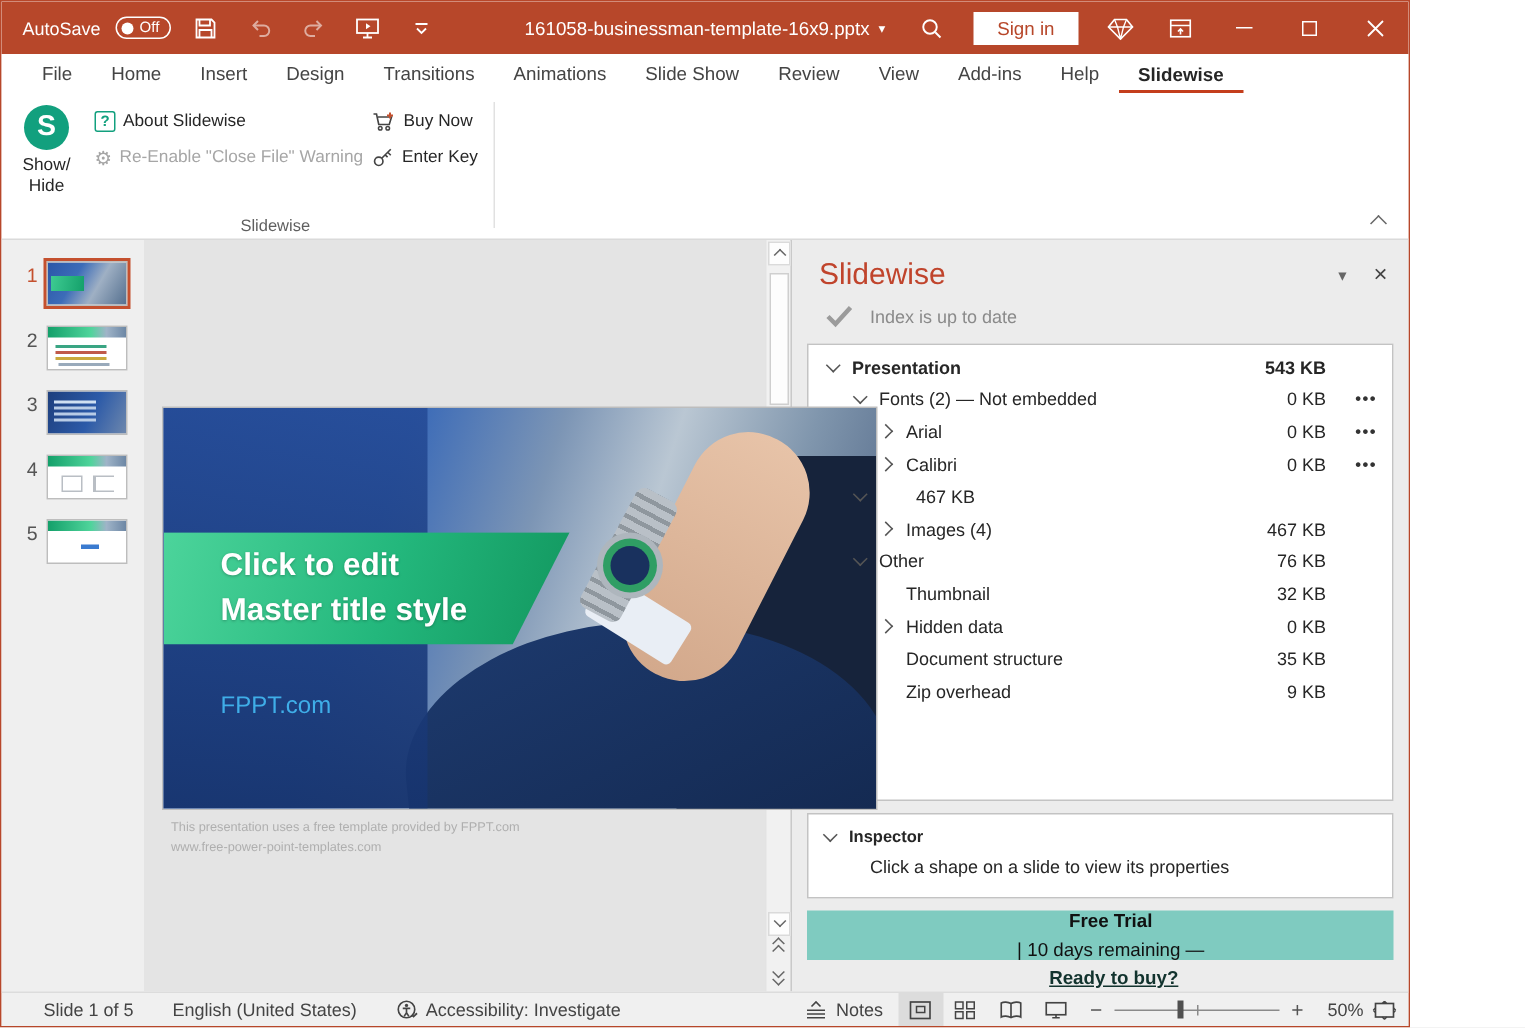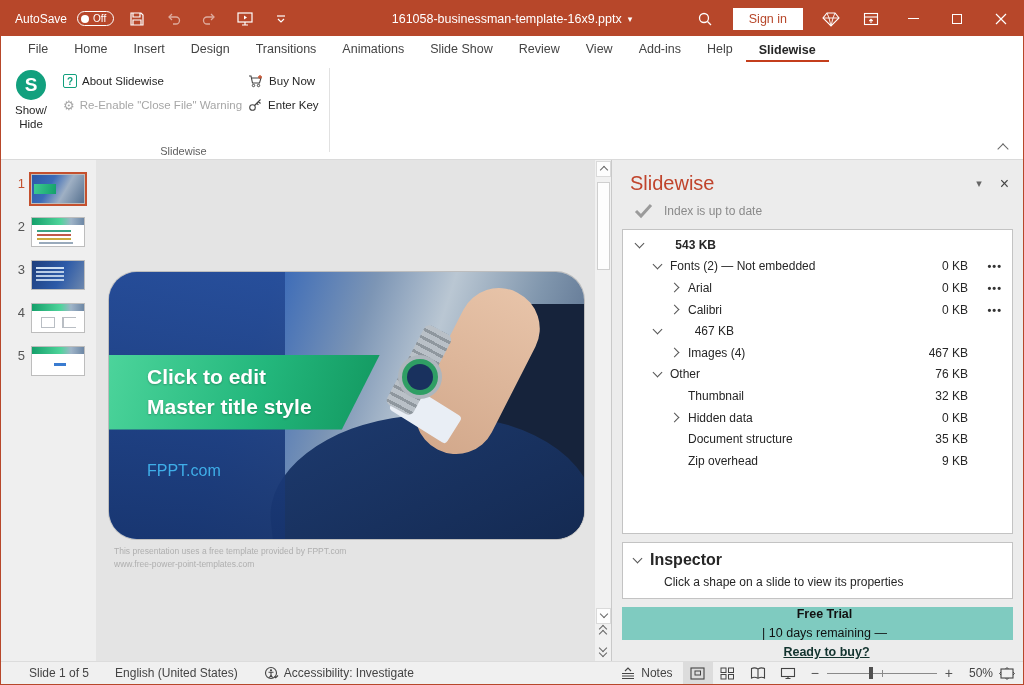--- a/index.html
+++ b/index.html
@@ -1,18 +1,18 @@
 <!DOCTYPE html>
 <html><head>
 <meta charset="utf-8">
 <style>
   * { box-sizing: border-box; margin: 0; padding: 0; }
   html,body { width:1024px; height:685px; }
   body { font-family:"Liberation Sans", sans-serif; font-size:12px; color:#262626; background:#fff; }
-  .window { width:1024px; height:685px; border:1px solid #B7472A; display:flex; flex-direction:column; overflow:hidden; background:#fff; }
+  .window { width:940px; height:685px; border:1px solid #B7472A; display:flex; flex-direction:column; overflow:hidden; background:#fff; }
 
   
   .titlebar { height:35px; background:#B7472A; display:flex; align-items:center; color:#fff; flex:0 0 35px; position:relative; }
   .qat { display:flex; align-items:center; gap:10px; padding-left:14px; }
   .autosave-label { font-size:12px; }
   .autosave-toggle { display:flex; align-items:center; gap:4px; border:1px solid #fff; border-radius:9px; padding:1px 7px 1px 3px; font-size:10px; cursor:default; }
   .autosave-knob { width:8px; height:8px; border-radius:50%; background:#fff; display:inline-block; }
   .tb-icon { width:26px; height:24px; display:flex; align-items:center; justify-content:center; }
   .tb-icon svg { display:block; }
   .dim { opacity:.55; }
@@ -65,21 +65,21 @@
   .tv1::after { content:""; position:absolute; left:2px; top:9px; width:22px; height:10px; background:linear-gradient(100deg,#3ecb92,#14a06a); }
   .tv2::before,.tv4::before,.tv5::before { content:""; position:absolute; left:0; top:0; width:100%; height:7px; background:linear-gradient(90deg,#14a06a 0%,#4fd49b 55%,#9fb4c8 75%,#6d87a5 100%); }
   .tv2::after { content:""; position:absolute; left:5px; top:12px; width:34px; height:2px; background:#3aa583; box-shadow:0 4px 0 #c05a4a, 0 8px 0 #caa93c, 2px 12px 0 #9ab; }
   .tv3 { background:linear-gradient(115deg,#1e3f7d 0%,#2c5aa8 55%,#6d87ad 100%); }
   .tv3::after { content:""; position:absolute; left:4px; top:6px; width:28px; height:2px; background:#cfe0f2; box-shadow:0 4px 0 #b8cce6, 0 8px 0 #b8cce6, 0 12px 0 #b8cce6; }
   .tv4::after { content:""; position:absolute; left:9px; top:13px; width:12px; height:9px; border:1px solid #b9bec4; box-shadow:22px 0 0 -1px #fff, 21px 0 0 #b9bec4; }
   .tv5::after { content:""; position:absolute; left:22px; top:16px; width:12px; height:3px; background:#3a7bd0; }
 
   
   .canvas { flex:1; background:#E4E4E4; position:relative; min-width:0; }
-  .slide { position:absolute; left:13px; top:112px; width:475px; height:267px; background:linear-gradient(108deg,#2c56a0 0%,#3a6ab8 30%,#7c95b5 48%,#bac7d3 62%,#8096ad 78%,#43597c 100%); box-shadow:0 0 0 1px #BDBDBD; overflow:hidden;border-radius:28px; }
+  .slide { position:absolute; left:13px; top:112px; width:475px; height:267px; background:linear-gradient(108deg,#2c56a0 0%,#3a6ab8 30%,#7c95b5 48%,#bac7d3 62%,#8096ad 78%,#43597c 100%); box-shadow:0 0 0 1px #BDBDBD; overflow:hidden; }
   .slide-leftpanel { position:absolute; left:0; top:0; bottom:0; width:37%; background:linear-gradient(180deg,rgba(36,74,150,.85),rgba(23,52,110,.95)); }
   .slide-shoulder { position:absolute; right:-6%; top:12%; width:34%; height:110%; background:#16233b; border-radius:45% 0 0 20%; }
   .slide-suit { position:absolute; left:34%; bottom:-28%; width:68%; height:75%; background:linear-gradient(160deg,#1d3a6e,#12264b); border-radius:45% 55% 0 0; transform:rotate(-6deg); }
   .slide-arm { position:absolute; right:14%; top:4%; width:17%; height:66%; background:linear-gradient(180deg,#e7c3a8,#d3a98c); transform:rotate(27deg); border-radius:40px; }
   .slide-cuff { position:absolute; right:26.5%; top:47%; width:14%; height:12%; background:#e9eef5; transform:rotate(32deg); border-radius:4px; }
   .watch { position:absolute; right:30%; top:31%; width:44px; height:44px; border-radius:50%; background:#aeb6bd; display:flex; align-items:center; justify-content:center; }
   .watch-bezel { width:36px; height:36px; border-radius:50%; background:#2f9e64; display:flex; align-items:center; justify-content:center; }
   .watch-face { width:26px; height:26px; border-radius:50%; background:#19315e; }
   .watch-band { position:absolute; right:31.5%; top:20%; width:30px; height:90px; background:repeating-linear-gradient(180deg,#b9c0c7 0 5px,#8f979e 5px 8px); transform:rotate(28deg); border-radius:6px; }
   .banner { position:absolute; left:0; top:31%; width:57%; height:28%; background:linear-gradient(105deg,#4cd49b 0%,#23b77c 55%,#12975f 100%); clip-path:polygon(0 0,100% 0,86% 100%,0 100%); display:flex; flex-direction:column; justify-content:center; padding-left:38px; }
@@ -110,21 +110,21 @@
   .tree-box { height:305px; margin-top:2px; padding:4px 2px; overflow:hidden; }
   .tree-row { display:flex; align-items:center; height:21.6px; padding:0 6px 0 8px; font-size:12px; color:#262626; }
   .tree-row.bold { font-weight:bold; }
   .chev { width:14px; height:14px; position:relative; flex:0 0 14px; margin-right:5px; }
   .chev.down::before { content:""; position:absolute; width:6px; height:6px; border-right:1.4px solid #555; border-bottom:1.4px solid #555; transform:rotate(45deg); left:3px; top:2px; }
   .chev.right::before { content:""; position:absolute; width:6px; height:6px; border-right:1.4px solid #555; border-bottom:1.4px solid #555; transform:rotate(-45deg); left:2px; top:3px; }
   .tree-label { flex:1; white-space:nowrap; overflow:hidden; }
   .tree-size { width:64px; text-align:right; white-space:nowrap; }
   .tree-menu { width:36px; text-align:right; font-size:11px; font-weight:bold; letter-spacing:1px; color:#333; padding-right:2px; }
   .inspector-box { margin-top:8px; height:57px; padding:8px 8px; }
-  .inspector-head { display:flex; align-items:center; font-weight:bold; font-size:16px; }
+  .inspector-head { display:flex; align-items:center; font-weight:bold; font-size:11px; }
   .inspector-hint { padding-left:33px; padding-top:6px; font-size:12px; color:#262626; }
   .trial-bar { margin-top:8px; height:33px; background:#7FCBC0; display:flex; align-items:center; padding-left:14px; font-size:12.5px; color:#111; gap:5px;flex-direction:column; }
   .trial-bold { font-weight:bold; }
   .trial-link { font-weight:bold; text-decoration:underline; color:#12332e; margin-left:4px; }
 
   
   .statusbar { height:23px; flex:0 0 23px; background:#F0F0F0; border-top:1px solid #DCDCDC; display:flex; align-items:center; font-size:12px; color:#444; }
   .sb-left { display:flex; align-items:center; gap:26px; padding-left:28px; }
   .sb-item { display:flex; align-items:center; gap:5px; white-space:nowrap; }
   .sb-right { margin-left:auto; display:flex; align-items:center; padding-right:2px; }
@@ -363,20 +363,21 @@
       </div>
       <div class="pane-status">
         <svg width="20" height="16" viewBox="0 0 20 16">
             <path d="M2 8 L7 13 L17 2" fill="none" stroke="#9B9B9B" stroke-width="3"></path>
           </svg>
         <span>Index is up to date</span>
       </div>
       <div class="box tree-box" id="tree">
           <div class="tree-row bold">
             <span class="chev down" style="margin-left: 0px;"></span>
+            <span class="tree-label">Presentation</span>
             <span class="tree-size">543 KB</span>
             <span class="tree-menu"></span>
           </div>
           <div class="tree-row">
             <span class="chev down" style="margin-left: 18px;"></span>
             <span class="tree-label">Fonts (2) — Not embedded</span>
             <span class="tree-size">0 KB</span>
             <span class="tree-menu">•••</span>
           </div>
           <div class="tree-row">

